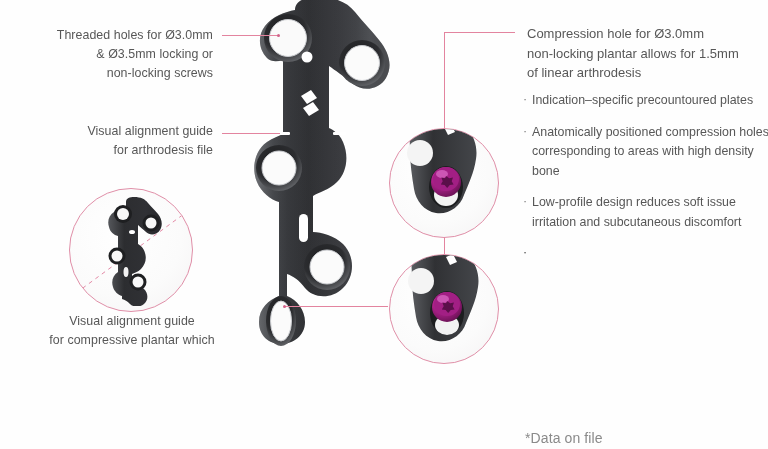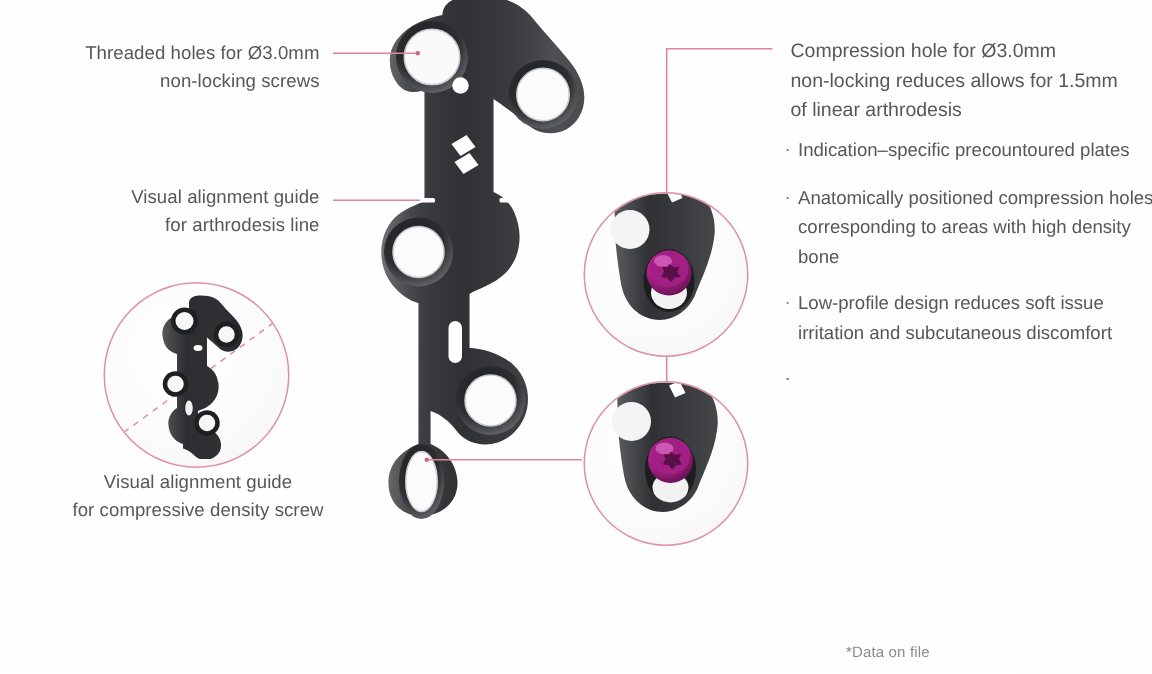--- a/index.html
+++ b/index.html
@@ -40,23 +40,22 @@
     padding-left: 9px;
     margin-bottom: 12px;
   }
   .bullet-list li .dot {
     position: absolute;
     left: 0; top: -1px;
     color: #7a7a7a;
   }
   .footnote {
     color: #8a8a8a;
-    font-size: 10px;
+    font-size: 14px;
     letter-spacing: .1px;
-    margin-left: 39px;
   }
 
   
   .leader { background: #e3849f; }
   .leader-h { height: 1px; }
   .leader-v { width: 1px; }
   .leader-dot {
     width: 3px; height: 3px; border-radius: 50%;
     background: #d1638a;
   }
@@ -193,28 +192,29 @@
       <ellipse cx="38" cy="325" rx="10.5" ry="20" fill="#fbfbfb"></ellipse>
       <ellipse cx="38" cy="325" rx="10.5" ry="20" fill="none" stroke="#c9cbcf" stroke-width="1"></ellipse>
     </svg>
   </div>
 
   <div class="abs tick" style="left:277px; top:132px;"></div>
   <div class="abs tick" style="left:333px; top:132px;"></div>
 
   <div class="abs left-callout callout-text" style="left:18px; top:26px; width:195px;">
     <div>Threaded holes for Ø3.0mm</div>
+    <div>&amp; Ø3.5mm locking or</div>
     <div>non-locking screws</div>
   </div>
   <div class="abs leader leader-h" style="left:222px; top:35px; width:56px;"></div>
   <div class="abs leader-dot" style="left:277px; top:33.5px;"></div>
 
   <div class="abs left-callout callout-text" style="left:28px; top:122px; width:185px;">
     <div>Visual alignment guide</div>
-    <div>for arthrodesis line</div>
+    <div>for arthrodesis file</div>
   </div>
   <div class="abs leader leader-h" style="left:222px; top:133px; width:58px;"></div>
 
   <div class="abs detail-circle" style="left:69px; top:188px; width:124px; height:124px;">
     <svg width="124" height="124" viewBox="0 0 124 124">
 
       <line x1="6" y1="104" x2="118" y2="22" stroke="#e38aa6" stroke-width="1" stroke-dasharray="4 4"></line>
     </svg>
   </div>
   <div class="abs" id="mini-plate-wrap">
@@ -245,21 +245,21 @@
       <circle cx="21" cy="60" r="8.5" fill="#1e1f21"></circle>
       <circle cx="21" cy="60" r="5.5" fill="#f7f7f7"></circle>
       <circle cx="42" cy="86" r="8.5" fill="#1e1f21"></circle>
       <circle cx="42" cy="86" r="5.5" fill="#f7f7f7"></circle>
       <ellipse cx="36" cy="36" rx="3" ry="2" fill="#ffffff"></ellipse>
       <ellipse cx="30" cy="76" rx="2.5" ry="5" fill="#f2f2f2"></ellipse>
     </svg>
   </div>
   <div class="abs center-callout callout-text" style="left:18px; top:312px; width:228px;">
     <div>Visual alignment guide</div>
-    <div>for compressive density screw</div>
+    <div>for compressive plantar which</div>
   </div>
 
   <div class="abs leader leader-h" style="left:444px; top:32px; width:71px;"></div>
   <div class="abs leader leader-v" style="left:444px; top:32px; height:106px;"></div>
 
   <div class="abs leader leader-v" style="left:444px; top:228px; height:26px;"></div>
 
   <div class="abs leader leader-h" style="left:284px; top:306px; width:104px;"></div>
   <div class="abs leader-dot" style="left:283px; top:304.5px;"></div>
 
@@ -332,21 +332,21 @@
       <ellipse cx="57" cy="49" rx="13" ry="12" fill="#a21f84"></ellipse>
       <ellipse cx="53" cy="44" rx="6" ry="4" fill="#d96ac4" opacity=".75"></ellipse>
       <path d="M 57 46 l 3.2 2.2 l 3.8 -0.6 l -1.3 3.6 l 1.9 3.4 l -3.8 0.5
                l -2.6 2.9 l -2.6 -2.9 l -3.8 -0.5 l 1.9 -3.4 l -1.3 -3.6
                l 3.8 0.6 Z" fill="#5b0f4a"></path>
     </svg>
   </div>
 
   <div class="abs body-head" style="left:527px; top:24px; width:238px;">
     <div>Compression hole for Ø3.0mm</div>
-    <div>non-locking reduces allows for 1.5mm</div>
+    <div>non-locking plantar allows for 1.5mm</div>
     <div>of linear arthrodesis</div>
   </div>
 
   <ul class="abs bullet-list" style="left:523px; top:91px; width:246px;">
     <li>
       <span class="dot">·</span>
       <span>Indication–specific precountoured plates</span>
     </li>
     <li>
       <span class="dot">·</span>

